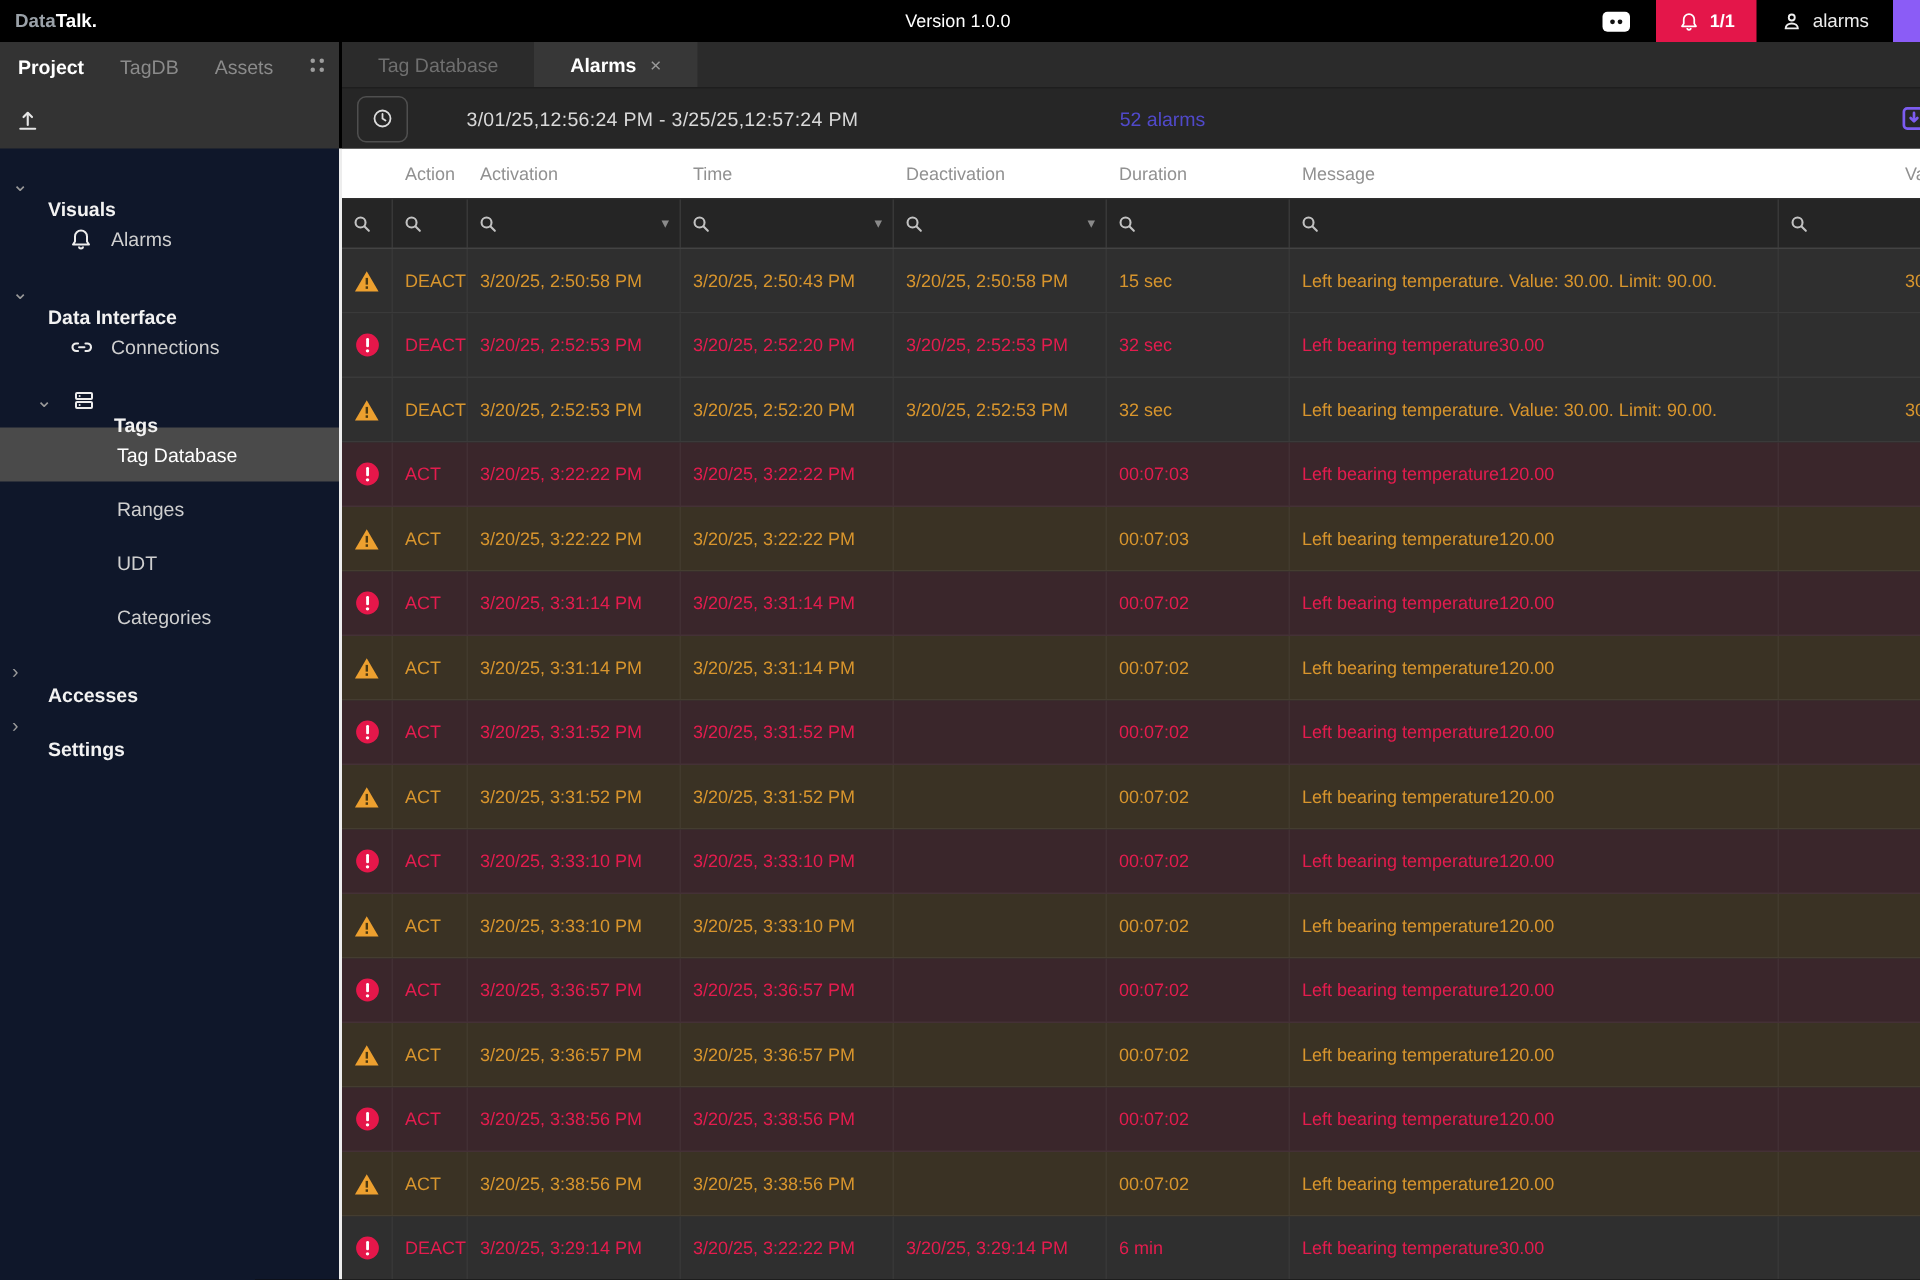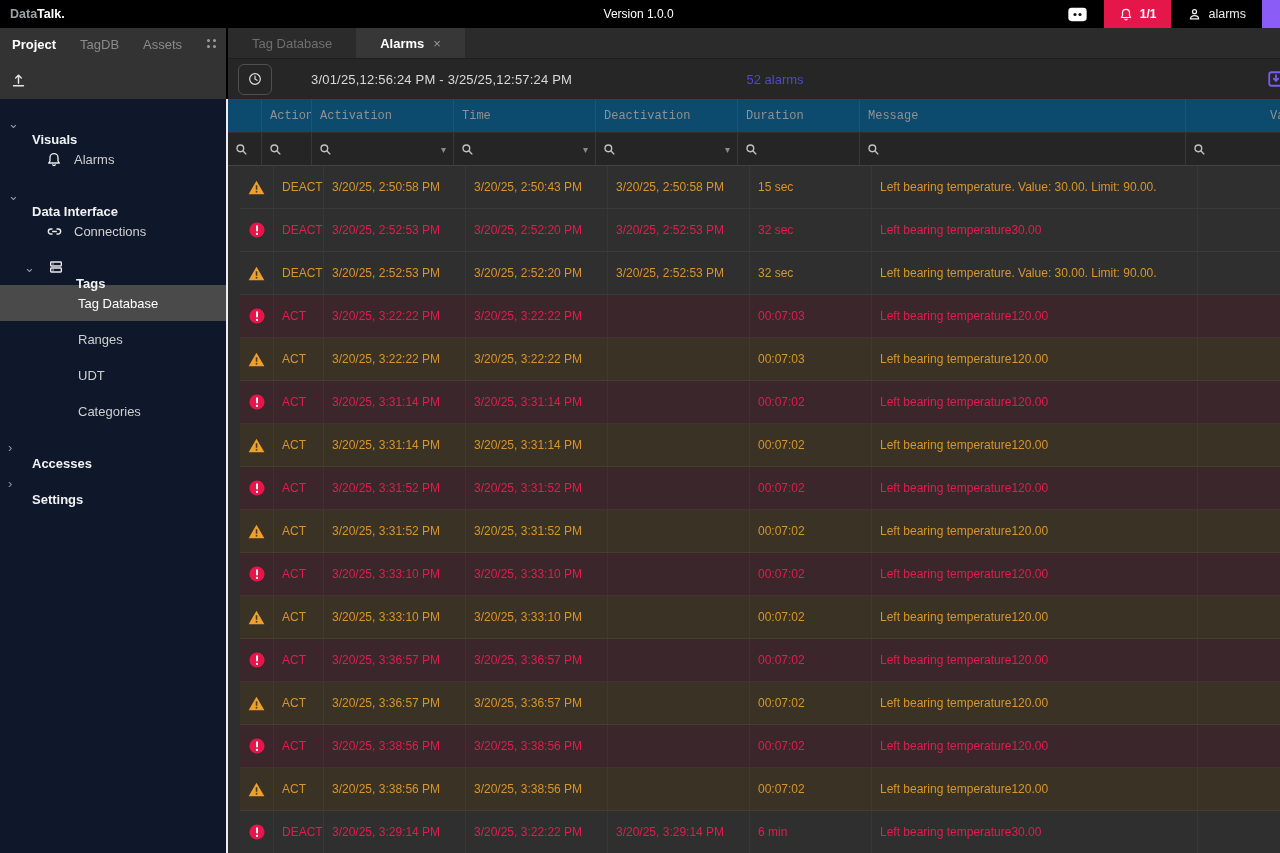--- a/index.html
+++ b/index.html
@@ -55,29 +55,29 @@
 
   .toolbar{height:41px;background:#262626;position:relative;display:flex;align-items:center;padding:0 10px;border-top:1px solid #1e1e1e;box-sizing:border-box;gap:28px;}
   .hist-btn{width:34px;height:31px;border:1px solid #4f4f4f;border-radius:6px;display:flex;align-items:center;justify-content:center;color:#dcdcdc;margin-right:11px;box-sizing:border-box;cursor:pointer;background:transparent;}
   .range{font-size:13px;color:#d9d9d9;letter-spacing:.2px;}
   .count{position:absolute;left:52%;transform:translateX(-50%);color:#5049c9;font-size:13px;}
   .dl-ic{position:absolute;right:-5px;top:11px;color:#7c5cf0;cursor:pointer;}
 
   
   .grid{position:absolute;top:71px;left:0;width:1052px;bottom:0;overflow:hidden;background:#2e2e2e;}
   .grow{display:grid;grid-template-columns:34px 50px 142px 142px 142px 122px 326px 220px;}
-  .hrow{height:33px;background:#0c4a6e;font-family:Liberation Mono, monospace;}
+  .hrow{height:33px;background:#ffffff;}
   .hcell{font-size:12px;color:#919191;padding-left:8px;height:100%;display:flex;align-items:center;
          border-right:1px solid rgba(255,255,255,.06);box-sizing:border-box;white-space:nowrap;overflow:hidden;cursor:pointer;}
   .hcell.val{padding-left:84px;}
   .frow{height:32px;background:#252525;border-top:1px solid rgba(255,255,255,.05);}
   .fcell{display:flex;align-items:center;padding:0 7px;border-right:1px solid rgba(255,255,255,.09);box-sizing:border-box;cursor:text;}
   .fcell .caret{margin-left:auto;color:#8a8a8a;font-size:10px;cursor:pointer;}
   .rows{border-top:1px solid rgba(255,255,255,.10);}
-  .trow{height:43px;background:#2f2f2f;border-bottom:1px solid rgba(255,255,255,.055);box-sizing:border-box;cursor:pointer;margin-left:12px;}
+  .trow{height:43px;background:#2f2f2f;border-bottom:1px solid rgba(255,255,255,.055);box-sizing:border-box;cursor:pointer;}
   .trow.error .tcell{color:#e41c4e;}
   .trow.warning .tcell{color:#d8952d;}
   .trow.tinted.error{background:#3a262b;}
   .trow.tinted.warning{background:#3a3224;}
   .tcell{font-size:12px;padding-left:8px;display:flex;align-items:center;height:100%;
          border-right:1px solid rgba(255,255,255,.045);box-sizing:border-box;white-space:nowrap;overflow:hidden;}
   .tcell.cicon{justify-content:center;padding-left:0;}
   .tcell.val{padding-left:84px;}
   svg{display:block;}
 </style>

